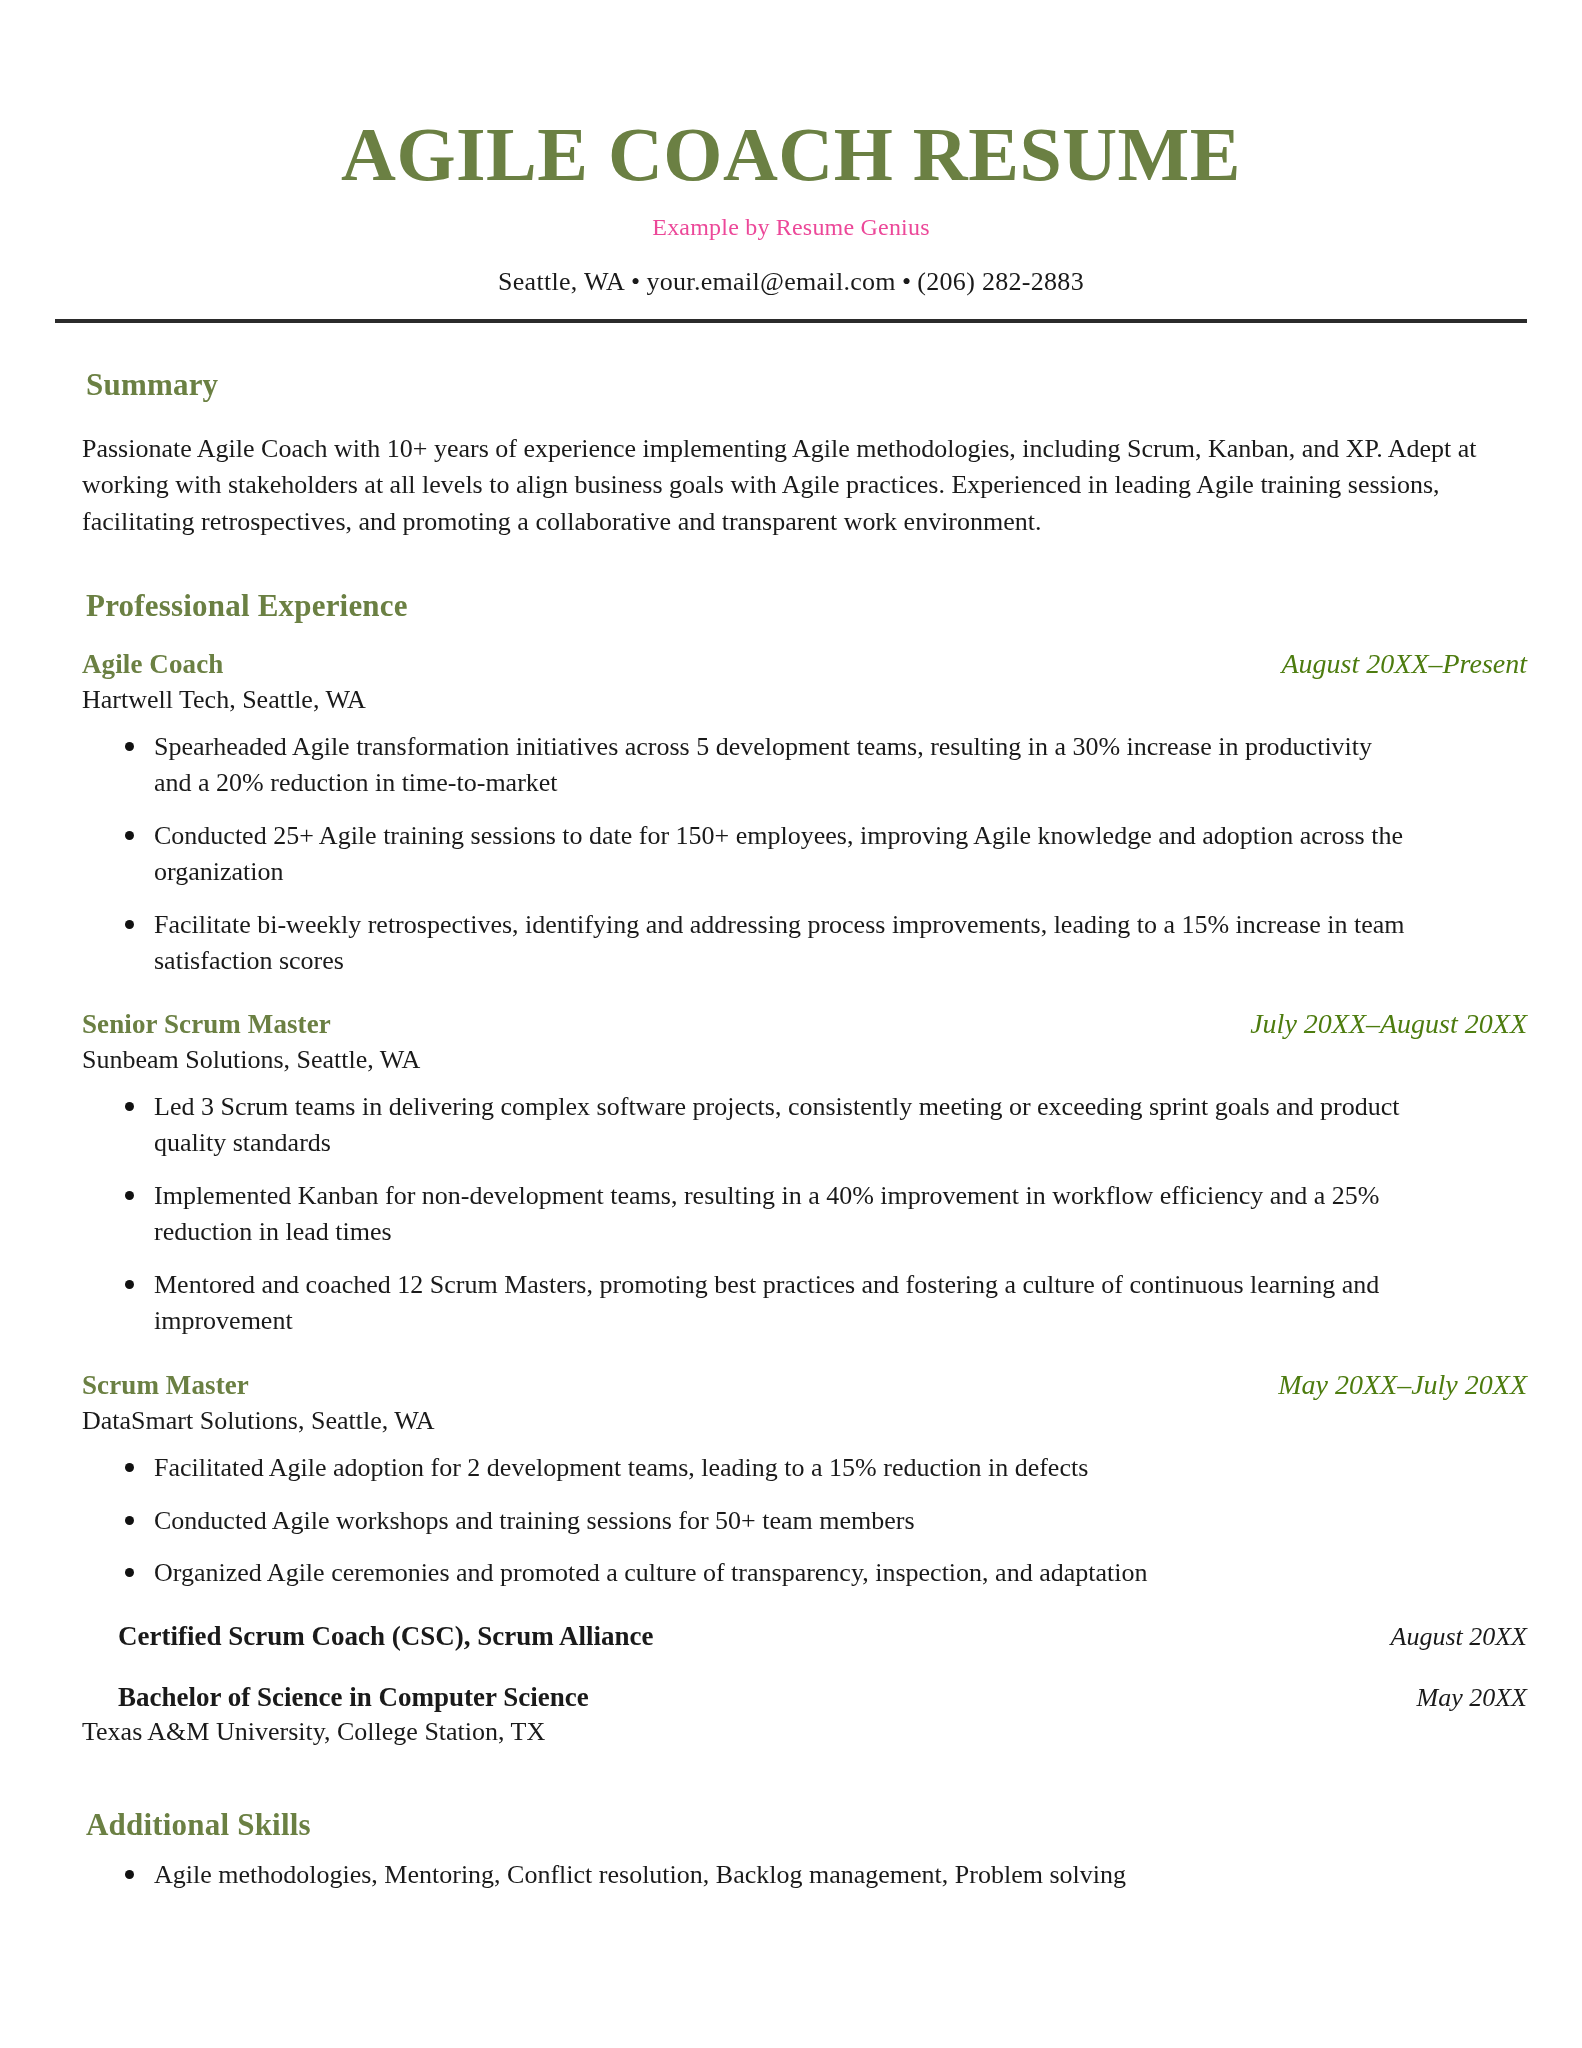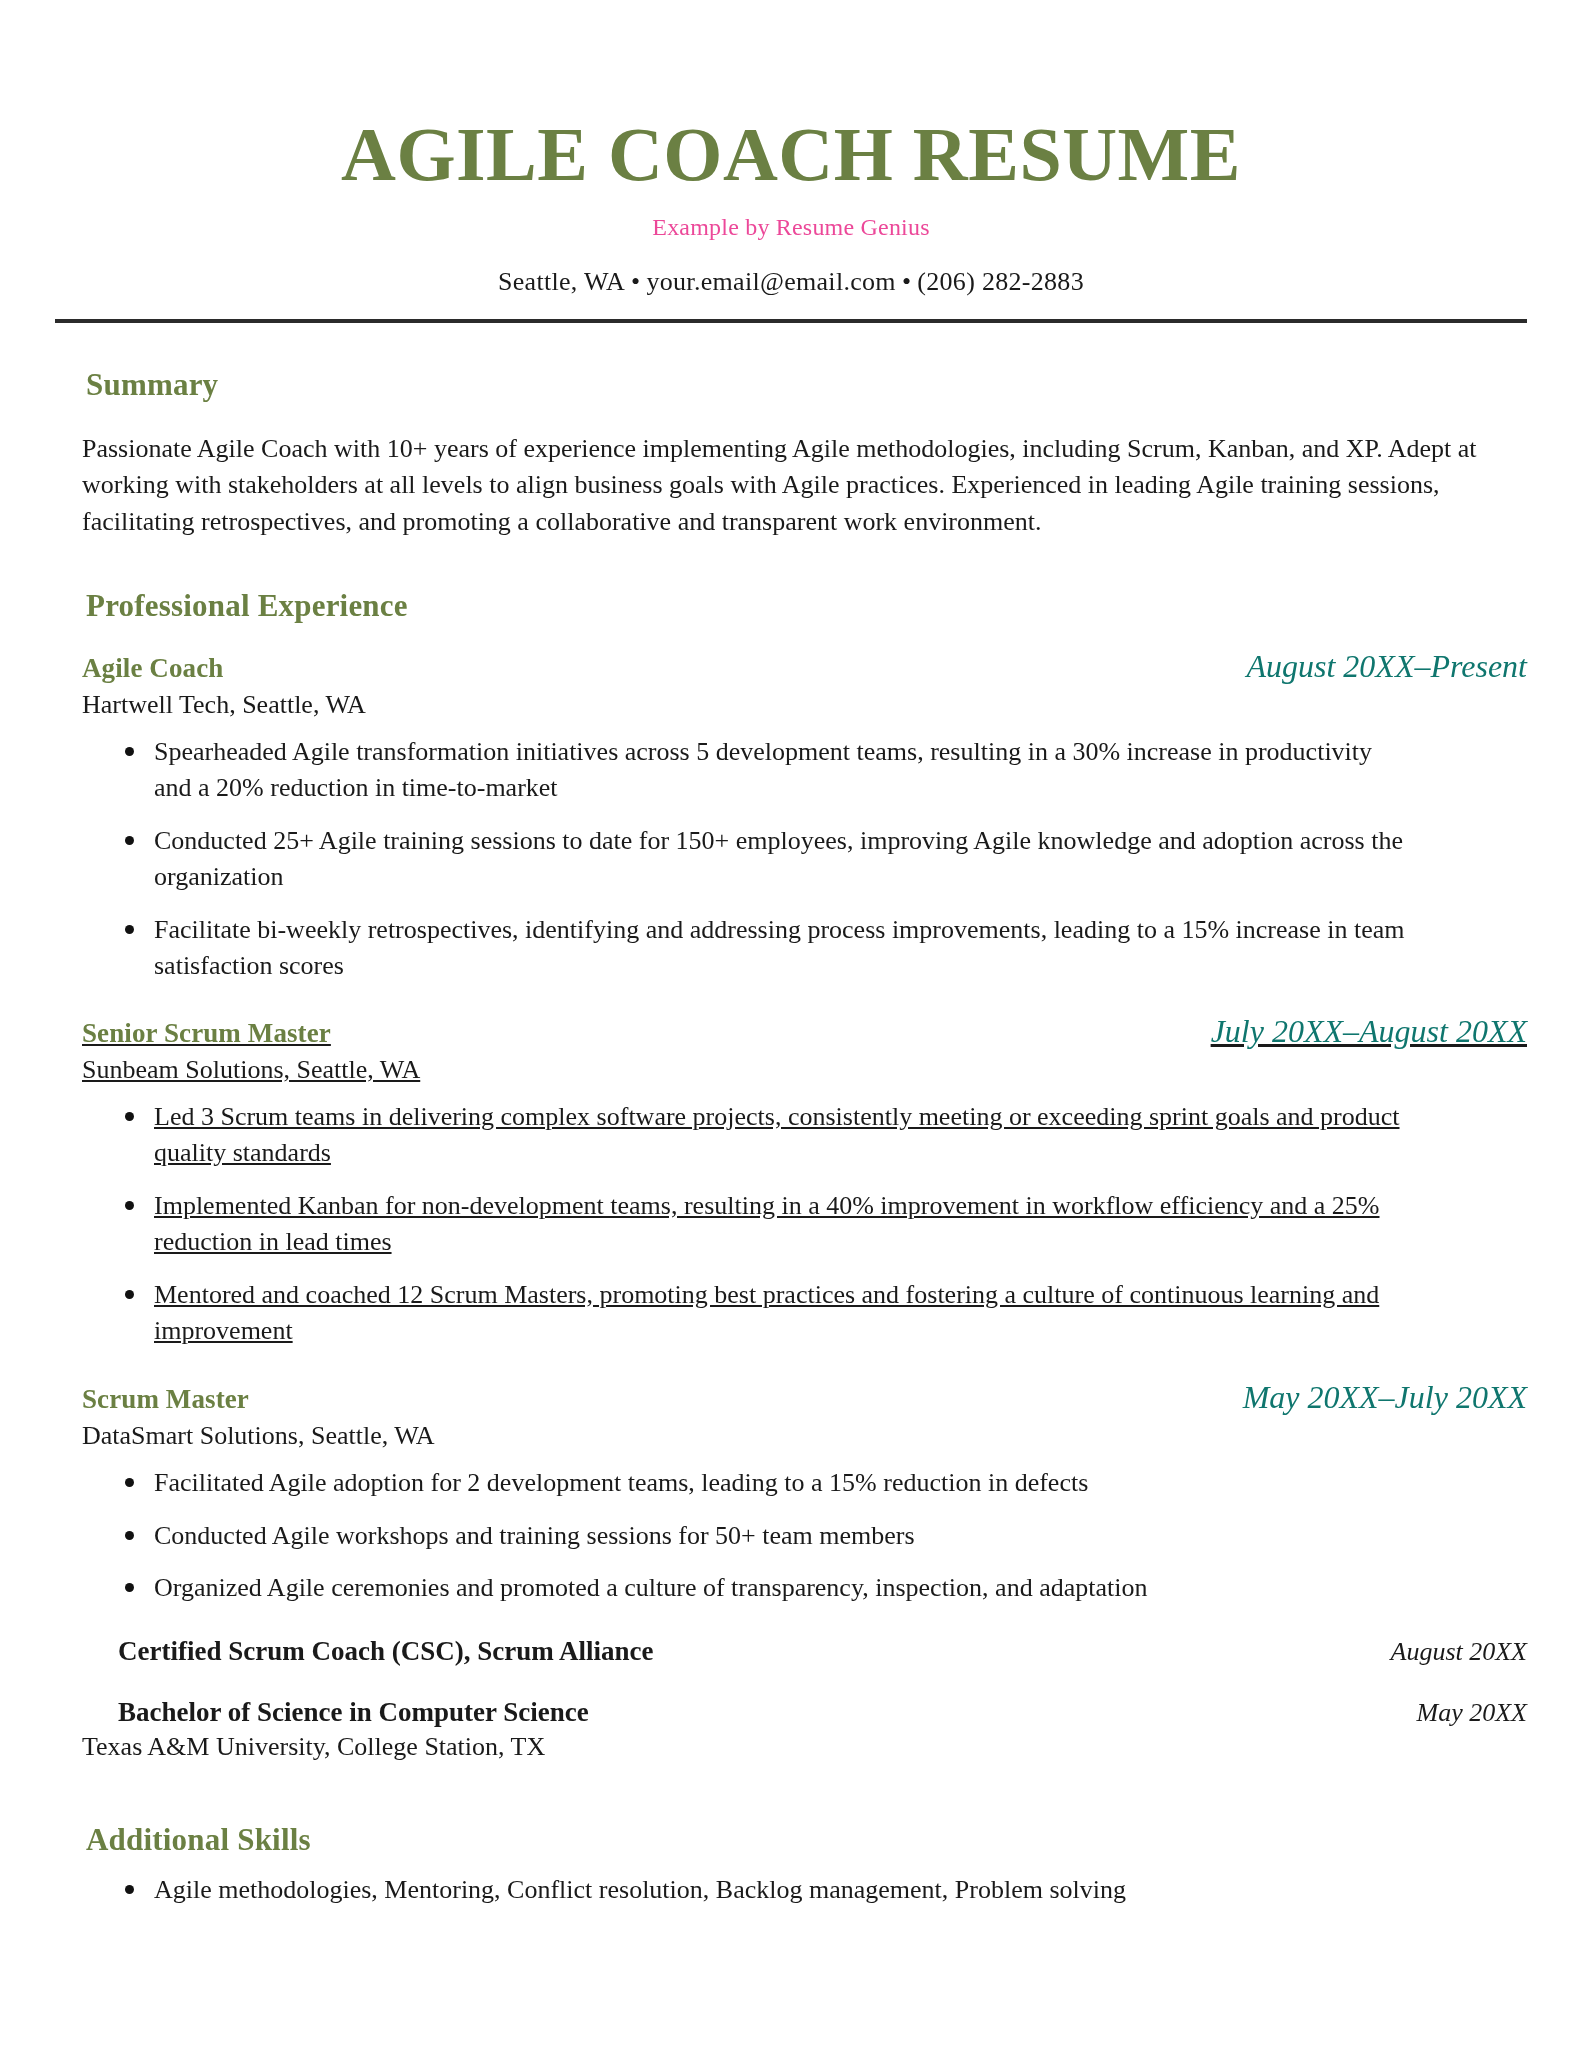--- a/index.html
+++ b/index.html
@@ -105,22 +105,22 @@
     width: 100%;
   }
   .job-title {
     font-weight: bold;
     font-size: 27px;
     color: #6b8043;
     letter-spacing: 0.1px;
   }
   .job-date {
     font-style: italic;
-    font-size: 32px;
-    color: #0f766e;
+    font-size: 28px;
+    color: #4d7c0f;
     white-space: nowrap;
     text-align: right;
   }
   .job-company {
     font-size: 26px;
     color: #1a1a1a;
     margin-top: 5px;
   }
 
   
@@ -218,21 +218,21 @@
           <span class="job-date">August 20XX–Present</span>
         </div>
         <div class="job-company">Hartwell Tech, Seattle, WA</div>
         <ul class="bullets">
           <li>Spearheaded Agile transformation initiatives across 5 development teams, resulting in a 30% increase in productivity and a 20% reduction in time-to-market</li>
           <li>Conducted 25+ Agile training sessions to date for 150+ employees, improving Agile knowledge and adoption across the organization</li>
           <li>Facilitate bi-weekly retrospectives, identifying and addressing process improvements, leading to a 15% increase in team satisfaction scores</li>
         </ul>
       </div>
 
-      <div class="job" style="margin-top:30px;text-decoration:underline;">
+      <div class="job" style="margin-top:30px;">
         <div class="job-headrow">
           <span class="job-title">Senior Scrum Master</span>
           <span class="job-date">July 20XX–August 20XX</span>
         </div>
         <div class="job-company">Sunbeam Solutions, Seattle, WA</div>
         <ul class="bullets">
           <li>Led 3 Scrum teams in delivering complex software projects, consistently meeting or exceeding sprint goals and product quality standards</li>
           <li>Implemented Kanban for non-development teams, resulting in a 40% improvement in workflow efficiency and a 25% reduction in lead times</li>
           <li>Mentored and coached 12 Scrum Masters, promoting best practices and fostering a culture of continuous learning and improvement</li>
         </ul>

